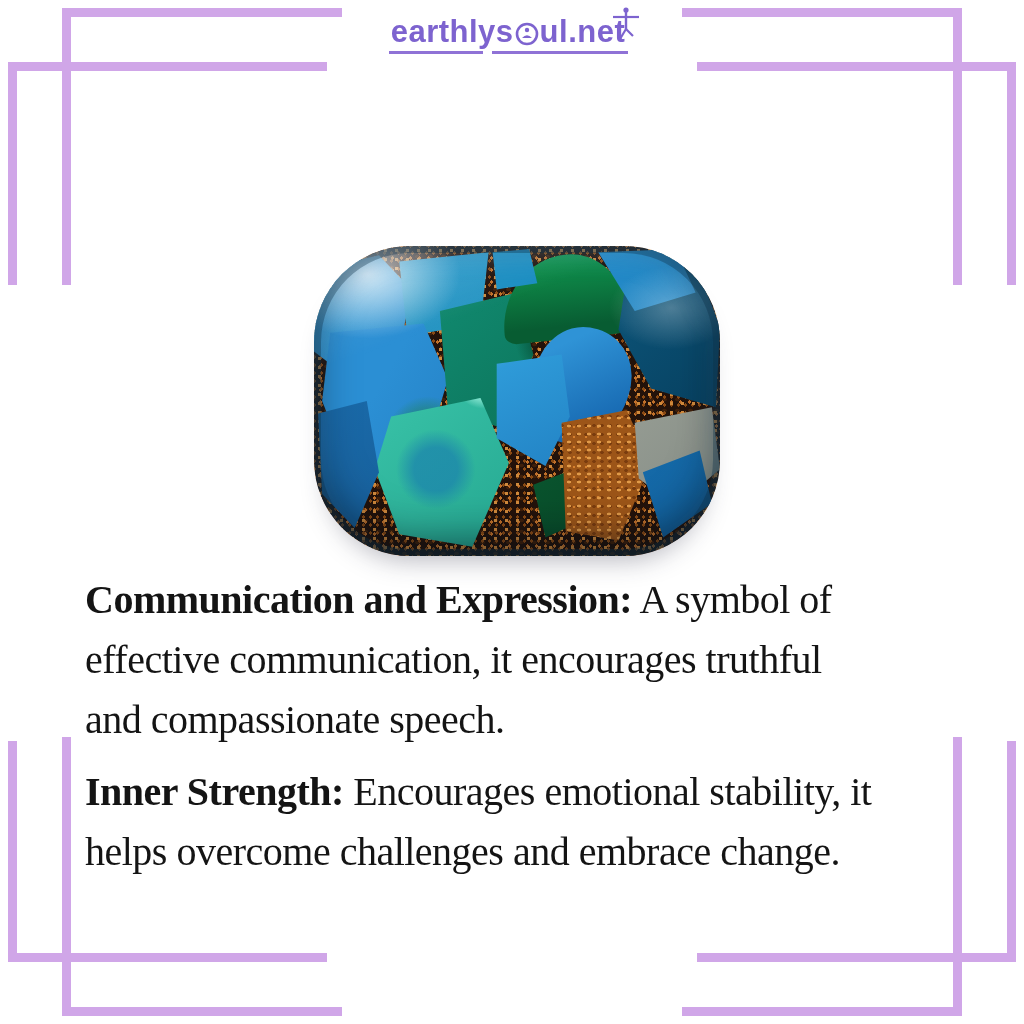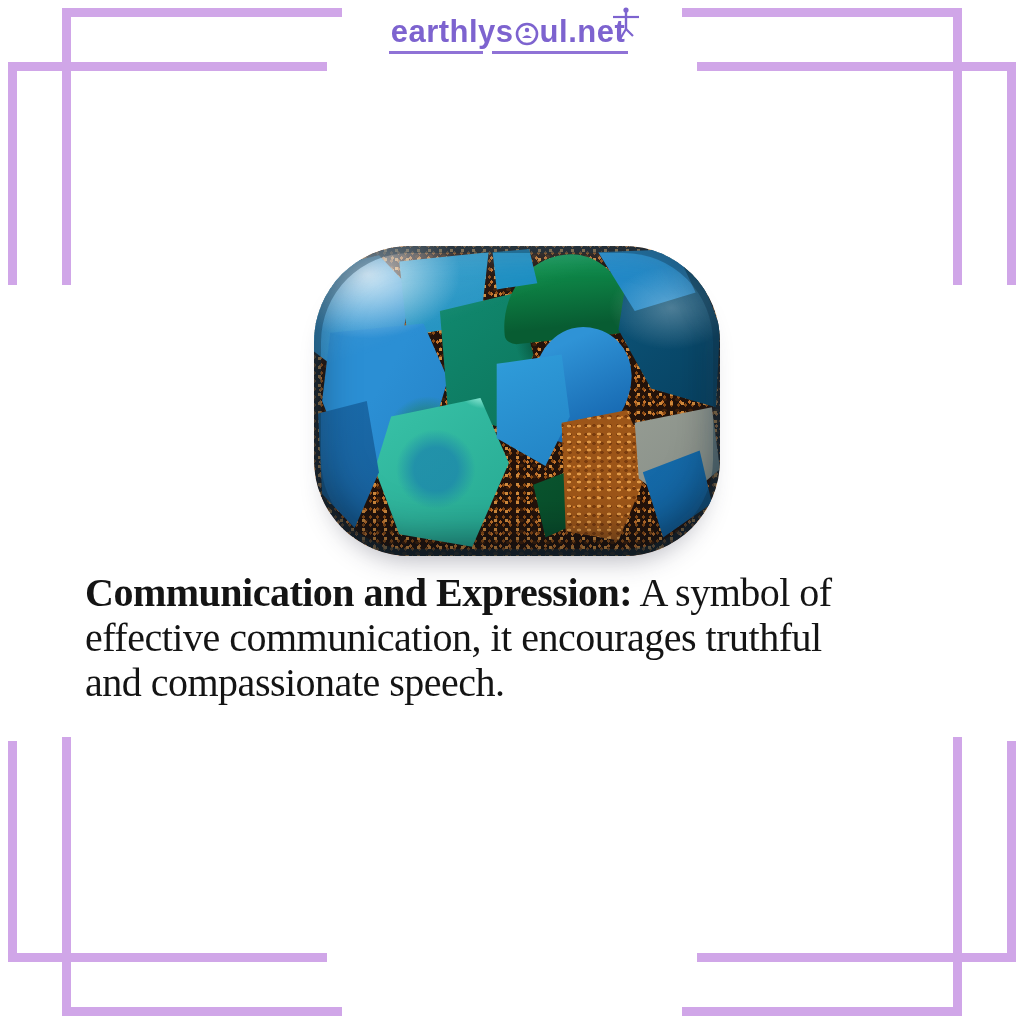--- a/index.html
+++ b/index.html
@@ -117,21 +117,21 @@
       radial-gradient(90px 60px at 88% 20%, rgba(255,255,255,.28), transparent 70%),
       linear-gradient(160deg, rgba(255,255,255,.15), rgba(255,255,255,0) 28%);
     box-shadow:
       inset 0 0 0 7px rgba(12,45,70,.35),
       inset 0 -16px 42px rgba(4,14,26,.55),
       inset 0 10px 26px rgba(140,210,255,.22);
   }
 
   
   .content { position:absolute; left:85px; top:570px; width:890px;
-             font-size:40px; line-height:45px; letter-spacing:-0.5px; color:#141414; }
+             font-size:40px; line-height:60px; letter-spacing:-0.5px; color:#141414; }
   .para { margin:0 0 12px 0; }
   .para b { font-weight:bold; }
   .para-lines { white-space:pre-line; }
 </style>
 </head>
 <body>
 
 <div class="canvas">
 
   <div class="br tl-a"></div>
@@ -190,15 +190,17 @@
     <div class="fr f14"></div>
     <div class="fr f15"></div>
     <div class="fr f16"></div>
     <div class="stone-gloss"></div>
   </div>
 
   <div class="content">
     <p class="para"><b>Communication and Expression:</b><span class="para-lines"> A symbol of
 effective communication, it encourages truthful
 and compassionate speech.</span></p>
+    <p class="para"><b>Inner Strength:</b><span class="para-lines"> Encourages emotional stability, it
+helps overcome challenges and embrace change.</span></p>
   </div>
 
 </div>
 
 </body></html>

